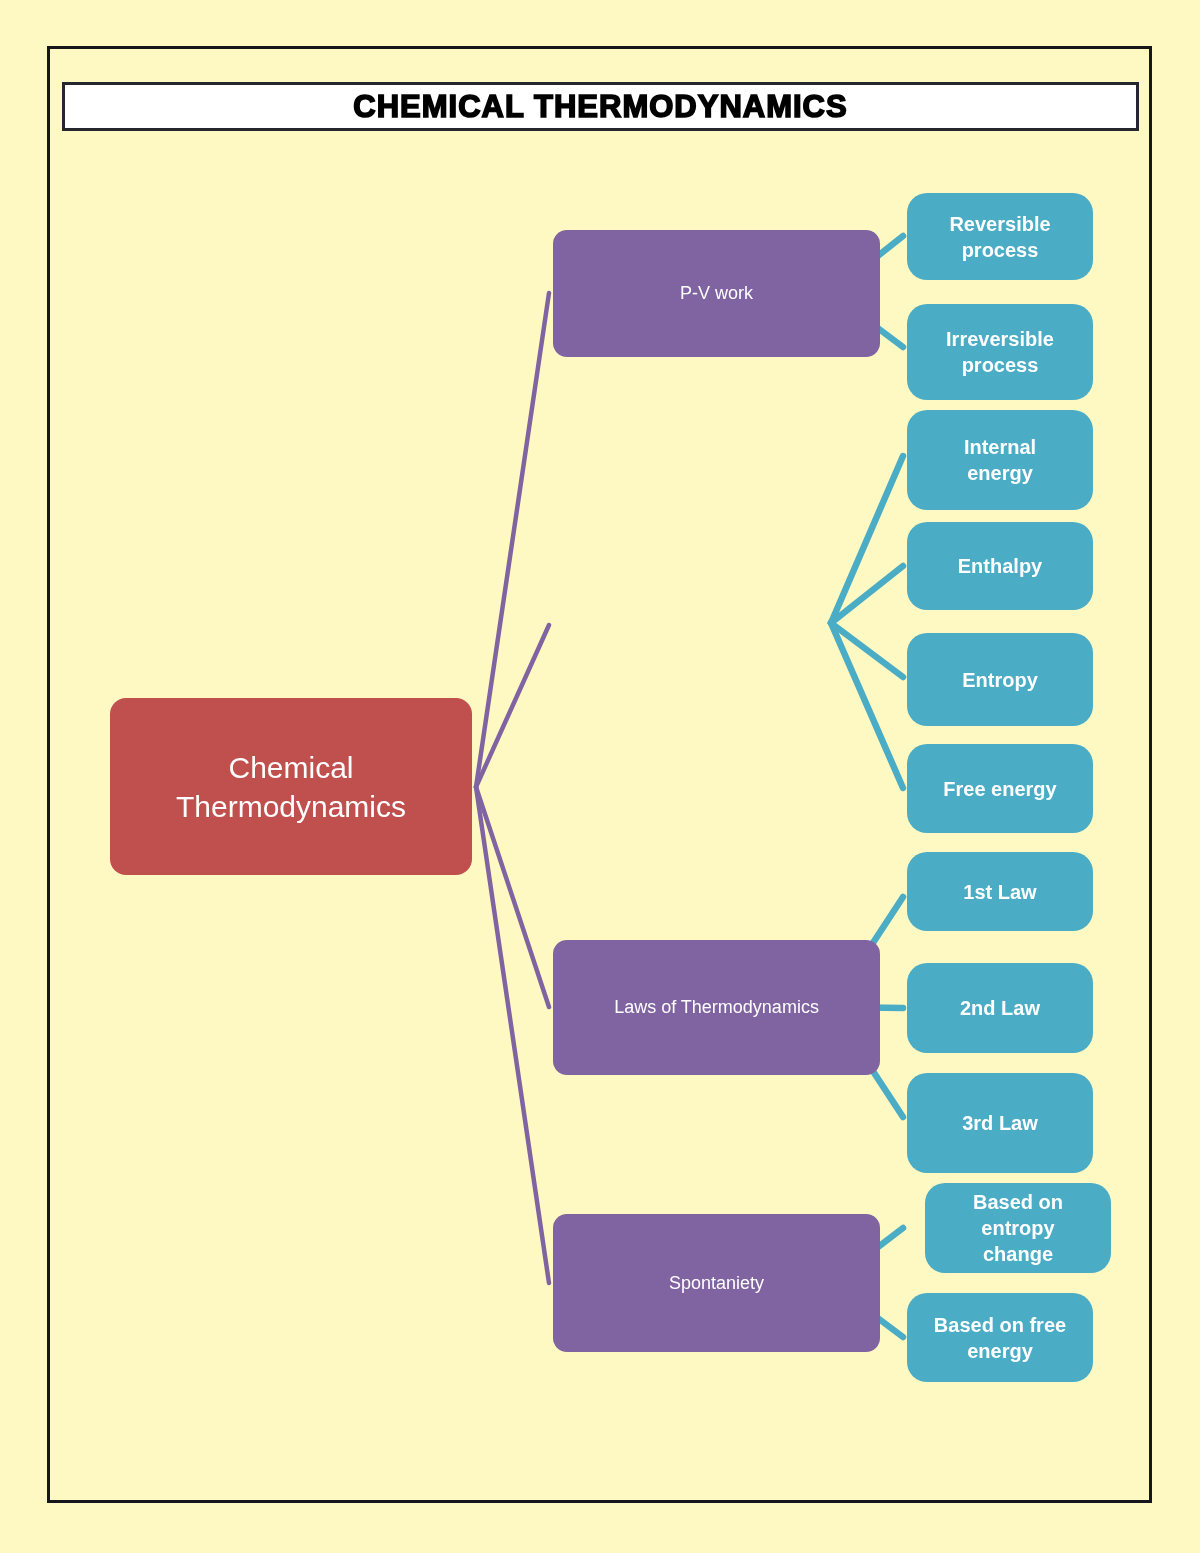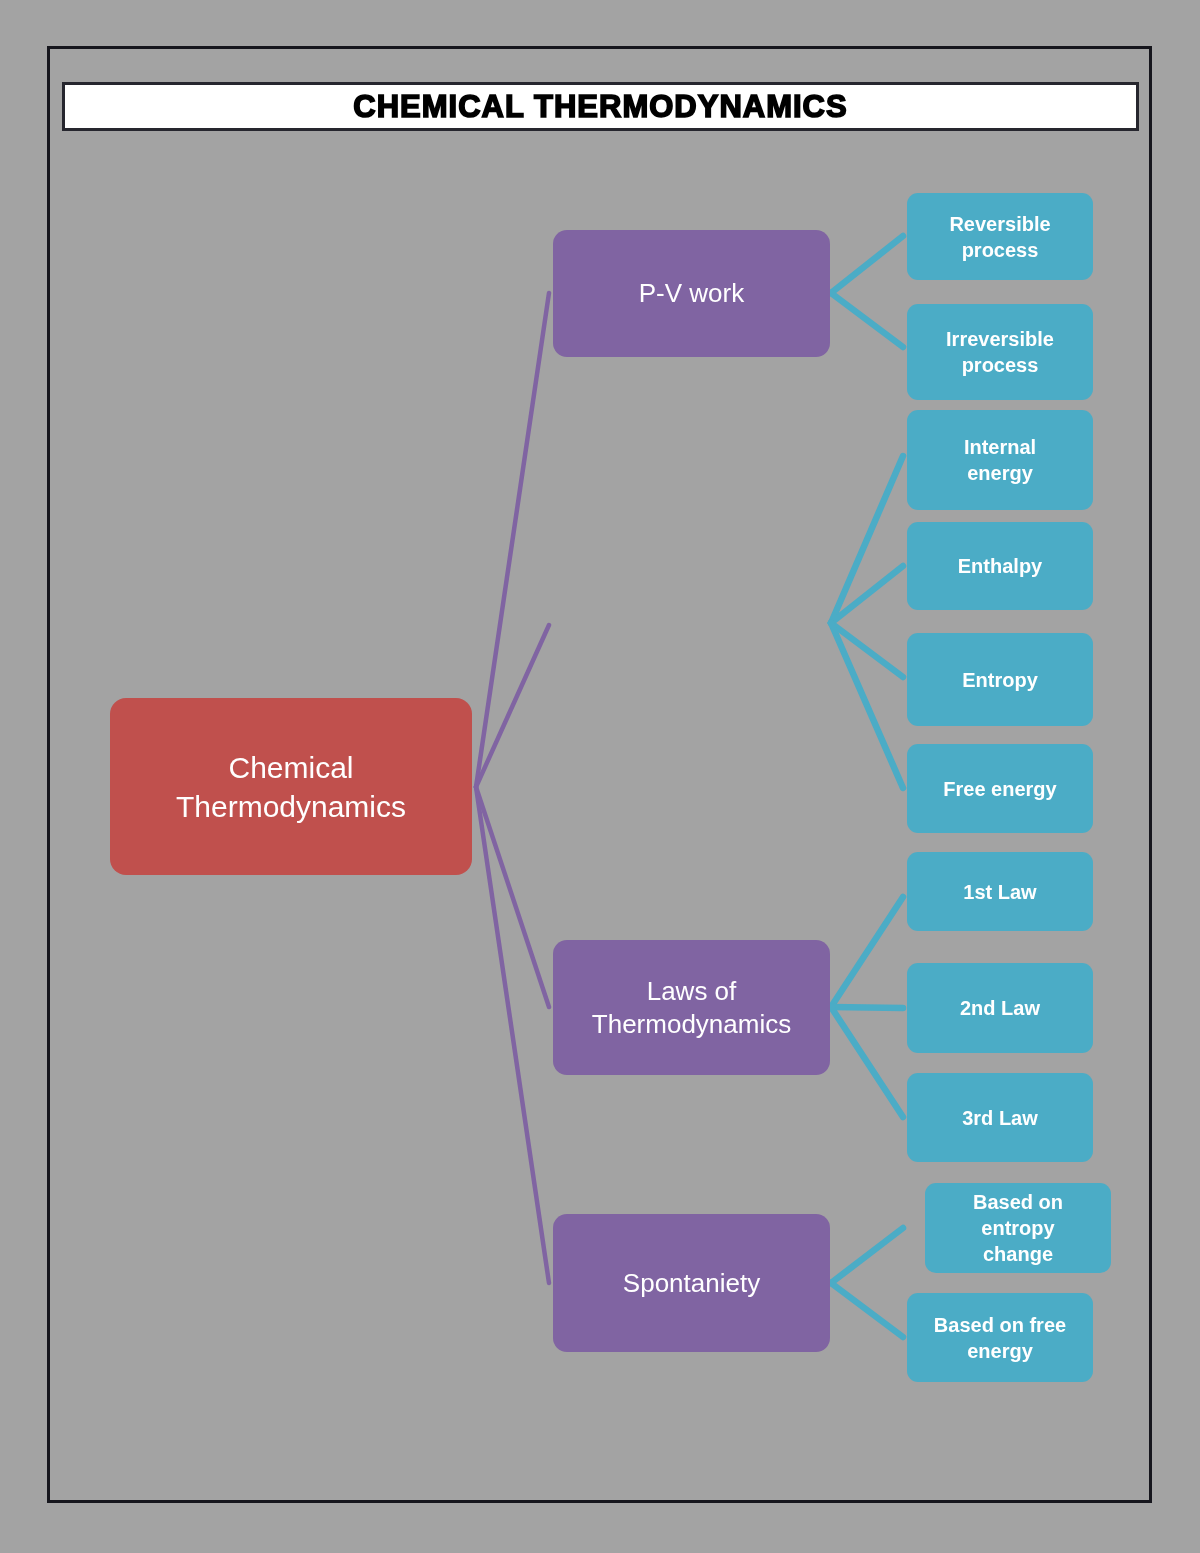--- a/index.html
+++ b/index.html
@@ -1,17 +1,17 @@
 <!DOCTYPE html>
 <html><head>
 <meta charset="utf-8">
 <style>
   html, body { margin:0; padding:0; background:#ffffff; }
   .page {
-    position:relative; width:1200px; height:1553px; background:#a3a3a3;
+    position:relative; width:1200px; height:1553px; background:#fef9c3;
     font-family:"Liberation Sans", sans-serif; overflow:hidden;
   }
   .outer-border {
     position:absolute; left:47px; top:46px; width:1105px; height:1457px;
     border:3px solid #16161d; box-sizing:border-box;
   }
   .title-box {
     position:absolute; left:62px; top:82px; width:1077px; height:49px;
     border:3px solid #26262e; box-sizing:border-box; background:#ffffff;
     display:flex; align-items:center; justify-content:center;
@@ -23,40 +23,40 @@
   .connectors { position:absolute; left:0; top:0; width:1200px; height:1553px; }
   .node {
     position:absolute; display:flex; align-items:center; justify-content:center;
     text-align:center; color:#ffffff; box-sizing:border-box;
   }
   .root {
     left:110px; top:698px; width:362px; height:177px; background:#C0504D;
     border-radius:16px; font-size:30px; line-height:1.3; padding:0 30px;
   }
   .branch {
-    left:553px; width:277px; background:#8064A2;
-    border-radius:14px; font-size:26px; line-height:1.25; padding:0 18px;
+    left:553px; width:327px; background:#8064A2;
+    border-radius:14px; font-size:18px; line-height:1.25; padding:0 18px;
   }
   .leaf {
     left:907px; width:186px; background:#4BACC6;
-    border-radius:11px; font-size:20px; font-weight:bold; line-height:1.3; padding:0 24px;
+    border-radius:20px; font-size:20px; font-weight:bold; line-height:1.3; padding:0 24px;
   }
   .b0 { top:230px;  height:127px; }
   .b1 { top:556px;  height:134px; }
   .b2 { top:940px;  height:135px; }
   .b3 { top:1214px; height:138px; }
   .l0  { top:193px;  height:87px; }
   .l1  { top:304px;  height:96px; }
   .l2  { top:410px;  height:100px; }
   .l3  { top:522px;  height:88px; }
   .l4  { top:633px;  height:93px; }
   .l5  { top:744px;  height:89px; }
   .l6  { top:852px;  height:79px; }
   .l7  { top:963px;  height:90px; }
-  .l8  { top:1073px; height:89px;text-align:center; }
+  .l8  { top:1073px; height:100px;text-align:center; }
   .l9  { top:1183px; height:90px;margin-left:18px; }
   .l10 { top:1293px; height:89px; }
 </style>
 </head>
 <body>
 
 <div class="page">
 
   <div class="outer-border"></div>
 

